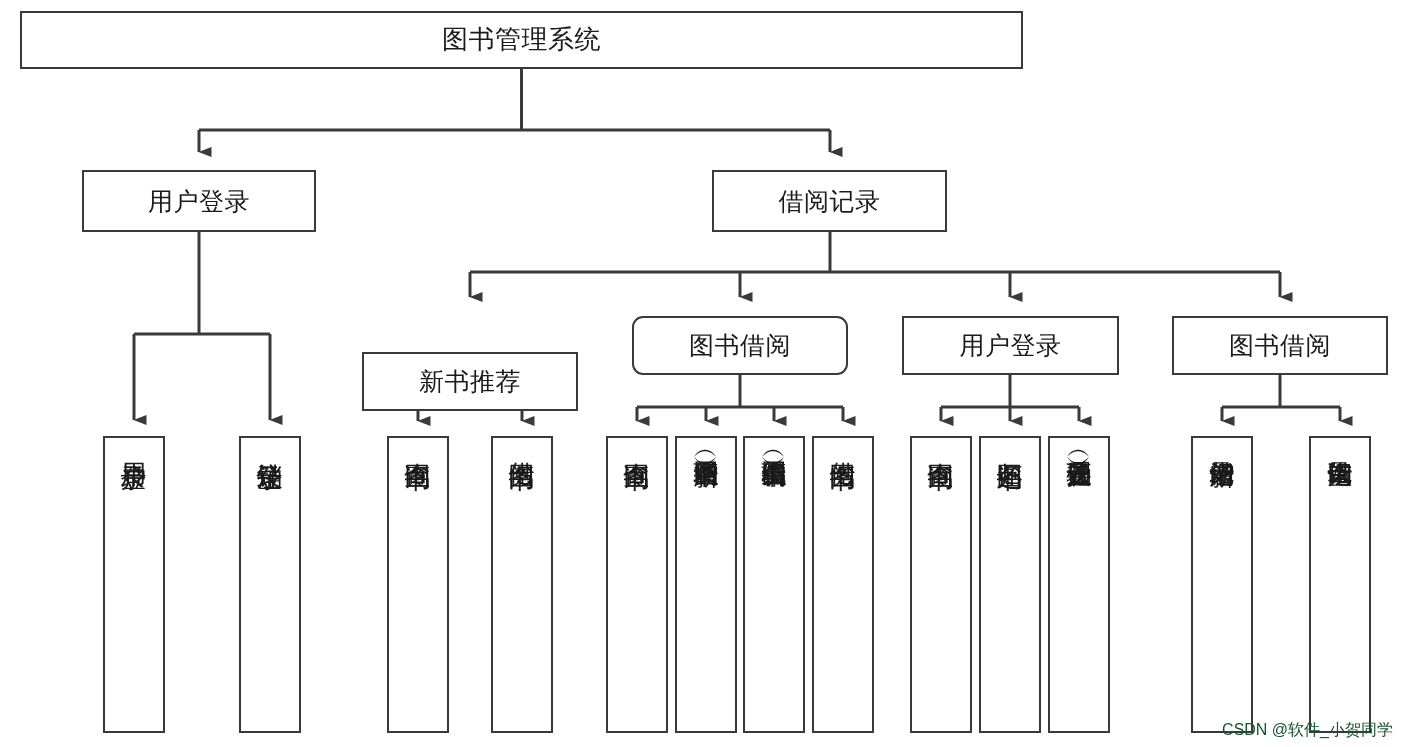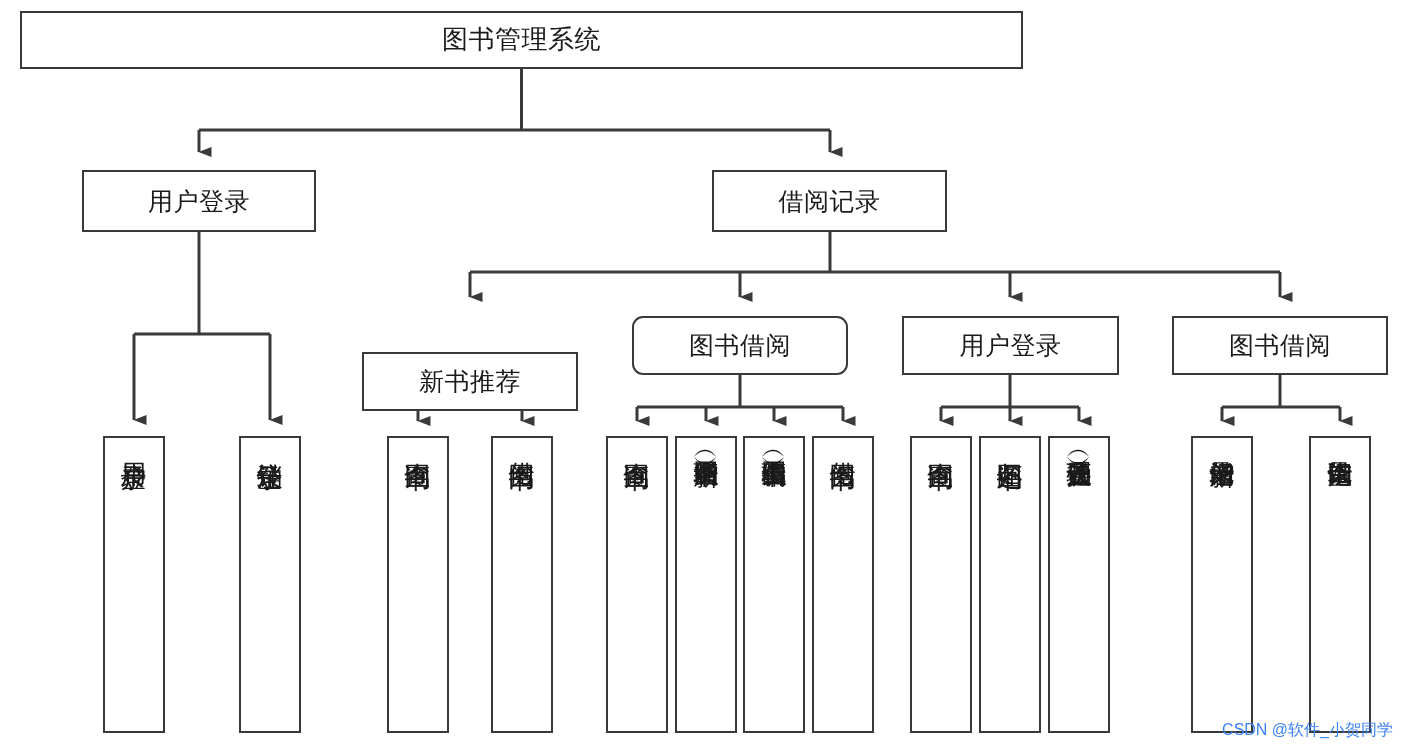--- a/index.html
+++ b/index.html
@@ -65,21 +65,21 @@
   }
   .node.vert.tight .label {
     font-size: 25px;
     letter-spacing: 0px;
   }
   .watermark {
     position: absolute;
     right: 12px;
     bottom: 6px;
     font-size: 16px;
-    color: #3b82f6;
+    color: #14532d;
     white-space: nowrap;
     user-select: none;
   }
 </style>
 </head>
 <body>
 
 <div id="canvas">
 
   <svg class="edges" viewBox="0 0 1405 747" xmlns="http://www.w3.org/2000/svg">

